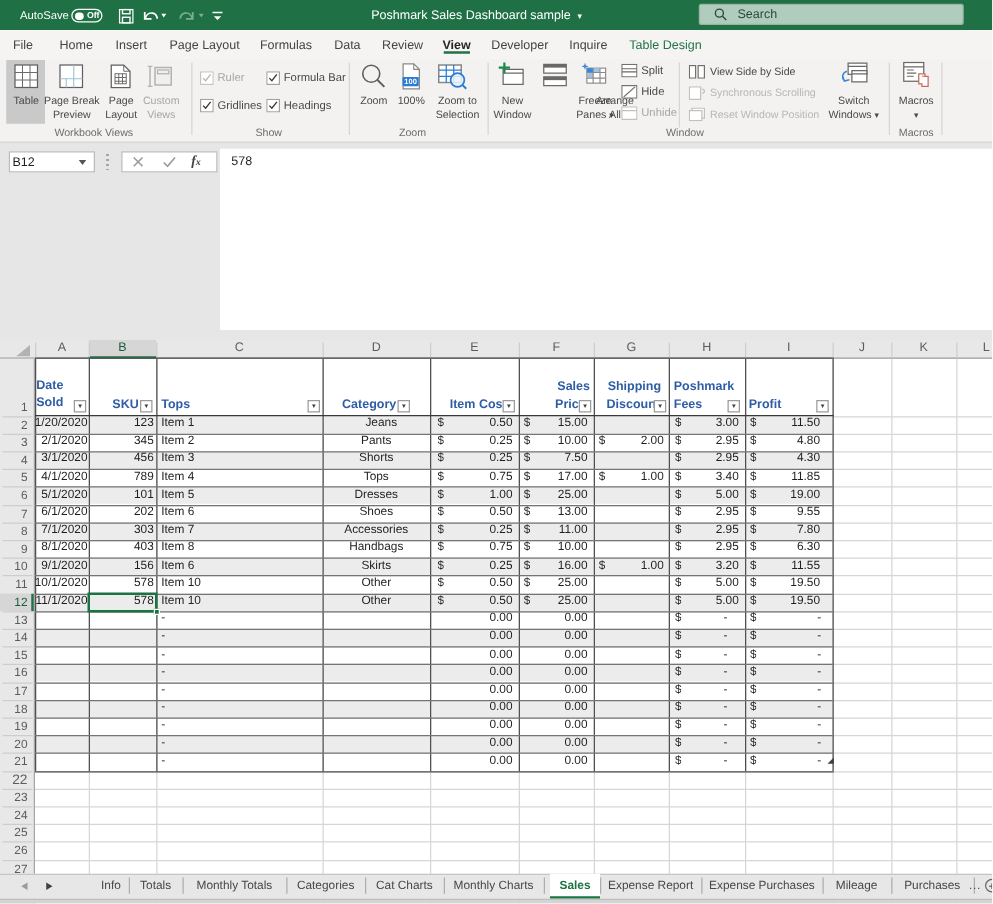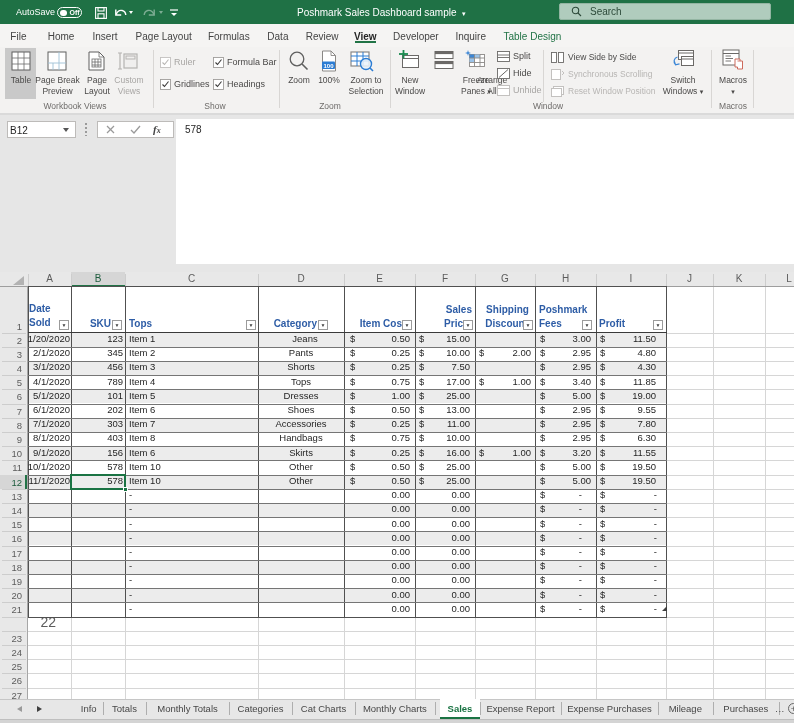--- a/index.html
+++ b/index.html
@@ -290,21 +290,21 @@
       <div class="ab" style="left:0;top:273.5px;width:22px;height:14.2px;font-size:9.5px;color:#5c5c5c;text-align:right;display:flex;align-items:flex-end;justify-content:flex-end;padding-bottom:1px;">17</div>
       <div class="ab" style="left:2px;top:287.7px;width:24px;height:1px;background:#cdcdcd;"></div>
       <div class="ab" style="left:0;top:287.70000000000005px;width:22px;height:14.2px;font-size:9.5px;color:#5c5c5c;text-align:right;display:flex;align-items:flex-end;justify-content:flex-end;padding-bottom:1px;">18</div>
       <div class="ab" style="left:2px;top:301.90000000000003px;width:24px;height:1px;background:#cdcdcd;"></div>
       <div class="ab" style="left:0;top:301.9px;width:22px;height:14.2px;font-size:9.5px;color:#5c5c5c;text-align:right;display:flex;align-items:flex-end;justify-content:flex-end;padding-bottom:1px;">19</div>
       <div class="ab" style="left:2px;top:316.09999999999997px;width:24px;height:1px;background:#cdcdcd;"></div>
       <div class="ab" style="left:0;top:316.1px;width:22px;height:14.2px;font-size:9.5px;color:#5c5c5c;text-align:right;display:flex;align-items:flex-end;justify-content:flex-end;padding-bottom:1px;">20</div>
       <div class="ab" style="left:2px;top:330.3px;width:24px;height:1px;background:#cdcdcd;"></div>
       <div class="ab" style="left:0;top:330.29999999999995px;width:22px;height:14.2px;font-size:9.5px;color:#5c5c5c;text-align:right;display:flex;align-items:flex-end;justify-content:flex-end;padding-bottom:1px;">21</div>
       <div class="ab" style="left:2px;top:344.49999999999994px;width:24px;height:1px;background:#cdcdcd;"></div>
-      <div class="ab" style="left:0;top:344.5px;width:22px;height:14.2px;font-size:14px;color:#5c5c5c;text-align:right;display:flex;align-items:flex-end;justify-content:flex-end;padding-bottom:1px;margin-left:34px;">22</div>
+      <div class="ab" style="left:0;top:344.5px;width:22px;height:14.2px;font-size:11px;color:#5c5c5c;text-align:right;display:flex;align-items:flex-end;justify-content:flex-end;padding-bottom:1px;">22</div>
       <div class="ab" style="left:2px;top:358.7px;width:24px;height:1px;background:#cdcdcd;"></div>
       <div class="ab" style="left:0;top:358.70000000000005px;width:22px;height:14.2px;font-size:9.5px;color:#5c5c5c;text-align:right;display:flex;align-items:flex-end;justify-content:flex-end;padding-bottom:1px;">23</div>
       <div class="ab" style="left:2px;top:372.90000000000003px;width:24px;height:1px;background:#cdcdcd;"></div>
       <div class="ab" style="left:0;top:372.9px;width:22px;height:14.2px;font-size:9.5px;color:#5c5c5c;text-align:right;display:flex;align-items:flex-end;justify-content:flex-end;padding-bottom:1px;">24</div>
       <div class="ab" style="left:2px;top:387.09999999999997px;width:24px;height:1px;background:#cdcdcd;"></div>
       <div class="ab" style="left:0;top:387.0999999999999px;width:22px;height:14.2px;font-size:9.5px;color:#5c5c5c;text-align:right;display:flex;align-items:flex-end;justify-content:flex-end;padding-bottom:1px;">25</div>
       <div class="ab" style="left:2px;top:401.2999999999999px;width:24px;height:1px;background:#cdcdcd;"></div>
       <div class="ab" style="left:0;top:401.29999999999995px;width:22px;height:14.2px;font-size:9.5px;color:#5c5c5c;text-align:right;display:flex;align-items:flex-end;justify-content:flex-end;padding-bottom:1px;">26</div>
       <div class="ab" style="left:2px;top:415.49999999999994px;width:24px;height:1px;background:#cdcdcd;"></div>
       <div class="ab" style="left:0;top:415.5px;width:22px;height:14.2px;font-size:9.5px;color:#5c5c5c;text-align:right;display:flex;align-items:flex-end;justify-content:flex-end;padding-bottom:1px;">27</div>

